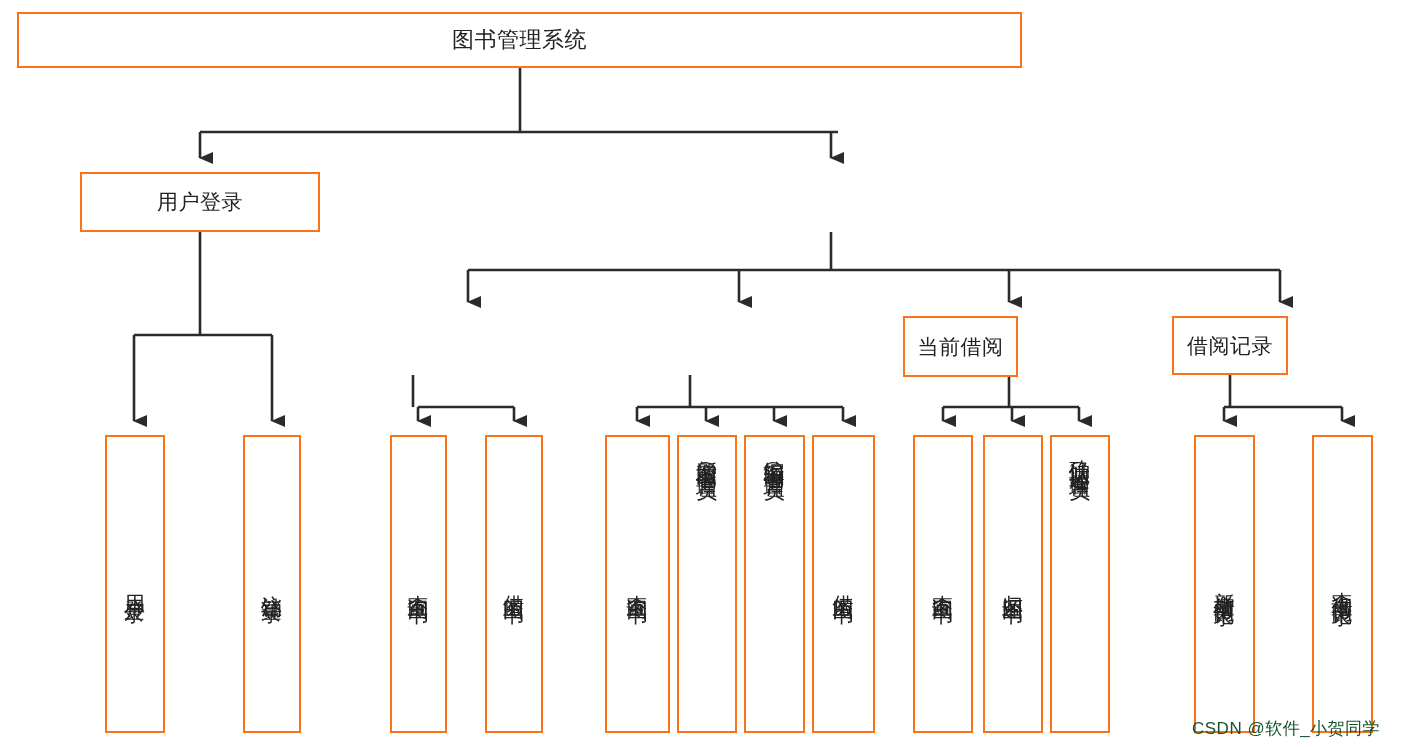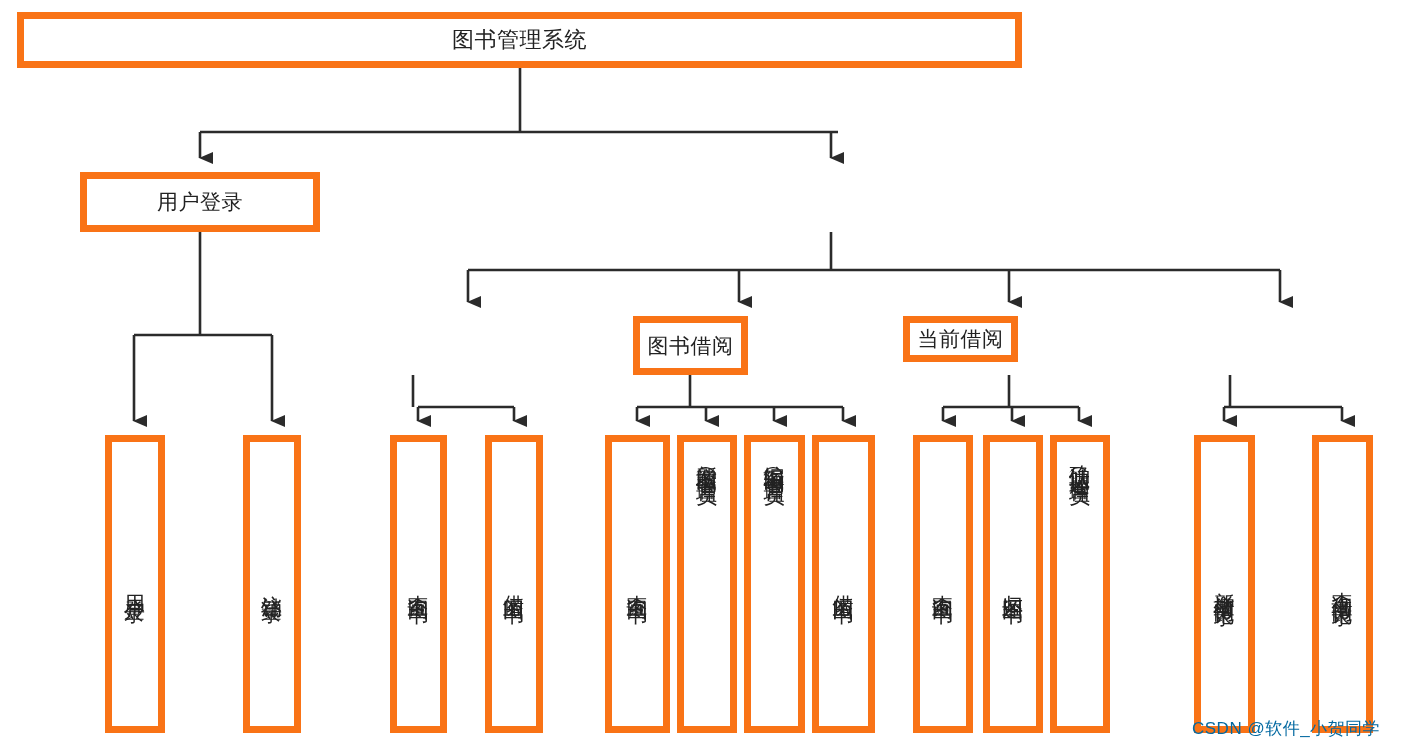--- a/index.html
+++ b/index.html
@@ -21,21 +21,21 @@
     left: 0;
     top: 0;
     width: 1405px;
     height: 747px;
     pointer-events: none;
   }
   .node {
     position: absolute;
     box-sizing: border-box;
     background: #ffffff;
-    border: 7px solid #f97316;
+    border: 2px solid #f97316;
     display: flex;
     align-items: center;
     justify-content: center;
     color: #222222;
   }
   .node-h {
     
     font-size: 21px;
     letter-spacing: 0.5px;
     white-space: nowrap;
@@ -52,21 +52,21 @@
     writing-mode: vertical-rl;
     text-orientation: upright;
     letter-spacing: 3px;
     line-height: 1;
     white-space: nowrap;
     display: block;
   }
   .watermark {
     position: absolute;
     font-size: 17px;
-    color: #0369a1;
+    color: #14532d;
     white-space: nowrap;
     letter-spacing: 0.5px;
     font-family: "Liberation Sans", "DejaVu Sans", sans-serif;
   }
 </style>
 </head>
 <body>
 
 <div id="diagram-root">
 
@@ -124,28 +124,28 @@
   <div class="node node-h node-root" style="left:17px; top:12px; width:1005px; height:56px;">
     <span>图书管理系统</span>
   </div>
 
   <div class="node node-h" style="left:80px; top:172px; width:240px; height:60px;">
     <span>用户登录</span>
   </div>
 
 
 
-  <div class="node node-h" style="left:633px; top:316px; width:115px; height:59px;">
-    <span>图书借阅</span>
-  </div>
 
-  <div class="node node-h" style="left:903px; top:316px; width:115px; height:46px;">
+  <div class="node node-h" style="left:903px; top:316px; width:115px; height:61px;">
     <span>当前借阅</span>
   </div>
 
+  <div class="node node-h" style="left:1172px; top:316px; width:116px; height:59px;">
+    <span>借阅记录</span>
+  </div>
 
   <div class="node node-v" style="left:105px; top:435px; width:60px; height:298px;">
     <span class="vtext">用户登录</span>
   </div>
   <div class="node node-v" style="left:243px; top:435px; width:58px; height:298px;">
     <span class="vtext">注销登录</span>
   </div>
 
   <div class="node node-v" style="left:390px; top:435px; width:57px; height:298px;">
     <span class="vtext">查询图书</span>

